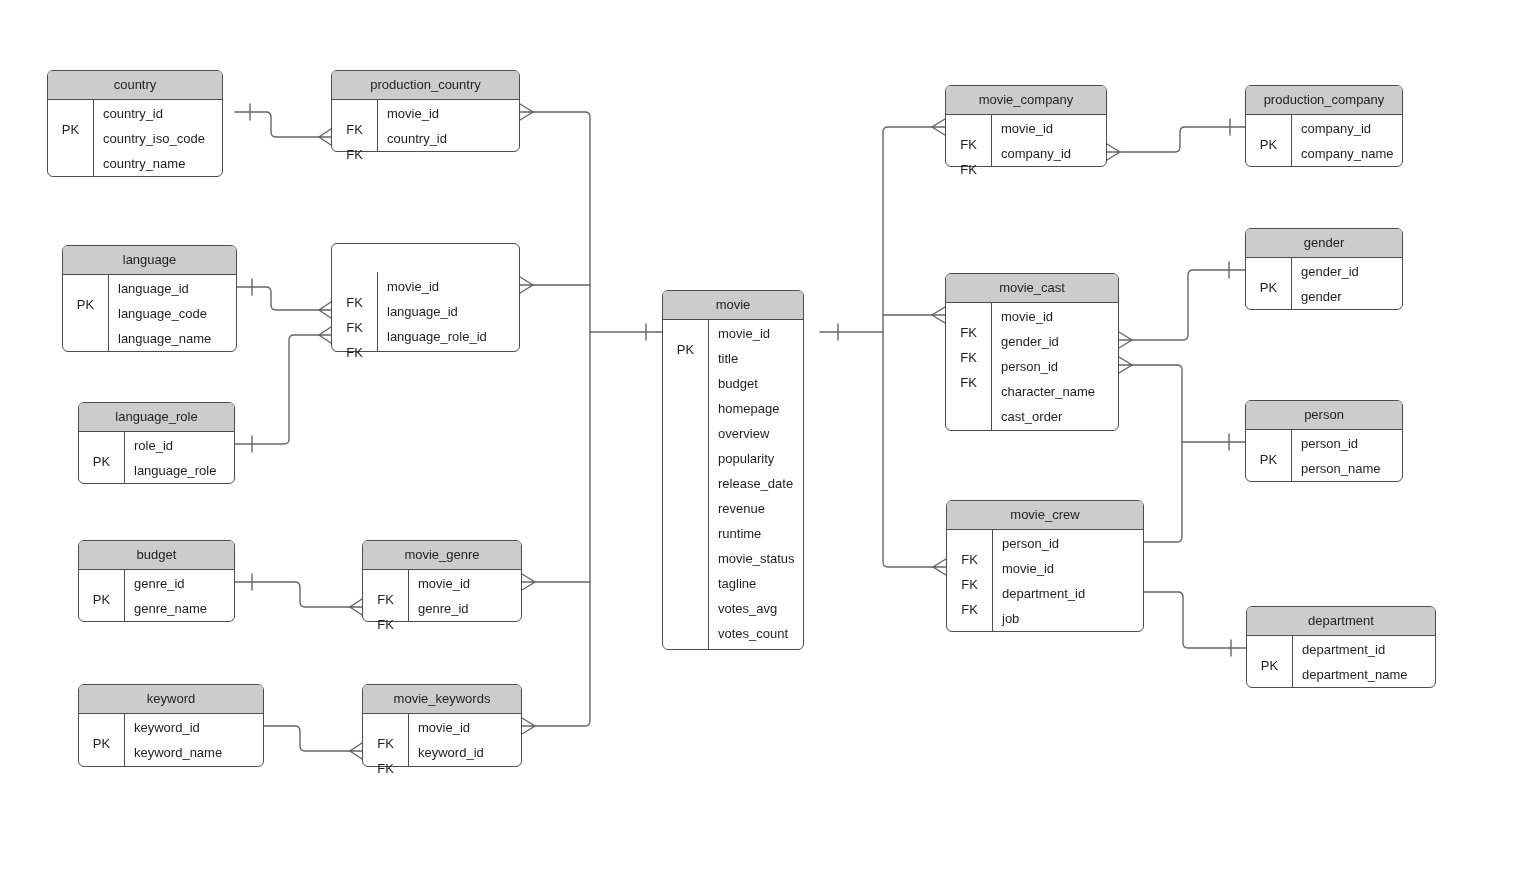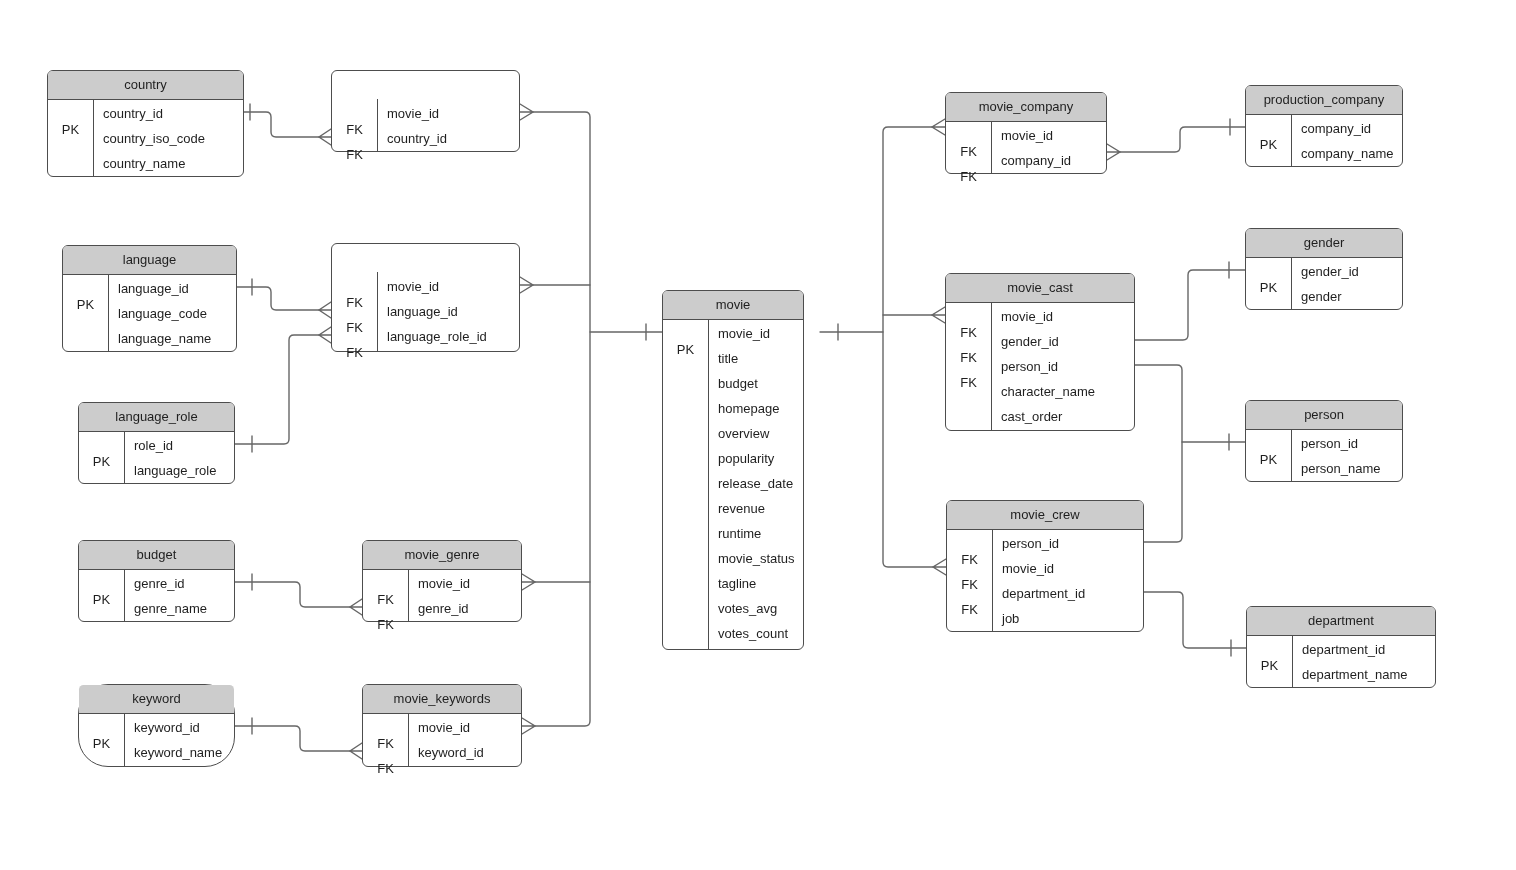--- a/index.html
+++ b/index.html
@@ -121,36 +121,37 @@
         <path d="M1119,357 L1132,365 L1119,373 M1132,365 L1119,365"></path>
         <path d="M1119,534 L1132,542 L1119,550 M1132,542 L1119,542"></path>
       </g>
       <g fill="none" stroke="#666666" stroke-width="1.4" stroke-linecap="round">
         <path d="M1132,592 L1178,592 Q1183,592 1183,597 L1183,643 Q1183,648 1188,648 L1246,648"></path>
         <line x1="1231" y1="640" x2="1231" y2="656"></line>
         <path d="M1119,584 L1132,592 L1119,600 M1132,592 L1119,592"></path>
       </g>
     </svg>
   <div id="tables">
-      <div class="entity" style="left: 47px; top: 70px; width: 197px; height: 107px;">
+      <div class="entity" style="left: 47px; top: 70px; width: 176px; height: 107px;">
         <div class="t-header">country</div>
         <div class="t-body">
           <div class="key-col">
             <div class="key-cell">PK</div>
             <div class="key-cell"></div>
             <div class="key-cell"></div>
           </div>
           <div class="attr-col">
             <div class="attr-cell">country_id</div>
             <div class="attr-cell">country_iso_code</div>
             <div class="attr-cell">country_name</div>
           </div>
         </div>
       </div>
       <div class="entity" style="left: 331px; top: 70px; width: 189px; height: 82px;">
+        <div class="t-header">production_country</div>
         <div class="t-body">
           <div class="key-col">
             <div class="key-cell">FK</div>
             <div class="key-cell">FK</div>
           </div>
           <div class="attr-col">
             <div class="attr-cell">movie_id</div>
             <div class="attr-cell">country_id</div>
           </div>
         </div>
@@ -216,21 +217,21 @@
           <div class="key-col">
             <div class="key-cell">FK</div>
             <div class="key-cell">FK</div>
           </div>
           <div class="attr-col">
             <div class="attr-cell">movie_id</div>
             <div class="attr-cell">genre_id</div>
           </div>
         </div>
       </div>
-      <div class="entity" style="left: 78px; top: 684px; width: 157px; height: 83px; border-radius: 30px;">
+      <div class="entity" style="left: 78px; top: 684px; width: 186px; height: 83px;">
         <div class="t-header">keyword</div>
         <div class="t-body">
           <div class="key-col">
             <div class="key-cell">PK</div>
             <div class="key-cell"></div>
           </div>
           <div class="attr-col">
             <div class="attr-cell">keyword_id</div>
             <div class="attr-cell">keyword_name</div>
           </div>
@@ -277,21 +278,21 @@
             <div class="attr-cell">release_date</div>
             <div class="attr-cell">revenue</div>
             <div class="attr-cell">runtime</div>
             <div class="attr-cell">movie_status</div>
             <div class="attr-cell">tagline</div>
             <div class="attr-cell">votes_avg</div>
             <div class="attr-cell">votes_count</div>
           </div>
         </div>
       </div>
-      <div class="entity" style="left: 945px; top: 85px; width: 162px; height: 82px; margin-top: 7px;">
+      <div class="entity" style="left: 945px; top: 85px; width: 162px; height: 82px;">
         <div class="t-header">movie_company</div>
         <div class="t-body">
           <div class="key-col">
             <div class="key-cell">FK</div>
             <div class="key-cell">FK</div>
           </div>
           <div class="attr-col">
             <div class="attr-cell">movie_id</div>
             <div class="attr-cell">company_id</div>
           </div>
@@ -316,21 +317,21 @@
           <div class="key-col">
             <div class="key-cell">PK</div>
             <div class="key-cell"></div>
           </div>
           <div class="attr-col">
             <div class="attr-cell">gender_id</div>
             <div class="attr-cell">gender</div>
           </div>
         </div>
       </div>
-      <div class="entity" style="left: 945px; top: 273px; width: 190px; height: 158px;">
+      <div class="entity" style="left: 945px; top: 273px; width: 174px; height: 158px;">
         <div class="t-header">movie_cast</div>
         <div class="t-body">
           <div class="key-col">
             <div class="key-cell">FK</div>
             <div class="key-cell">FK</div>
             <div class="key-cell">FK</div>
             <div class="key-cell"></div>
             <div class="key-cell"></div>
           </div>
           <div class="attr-col">

